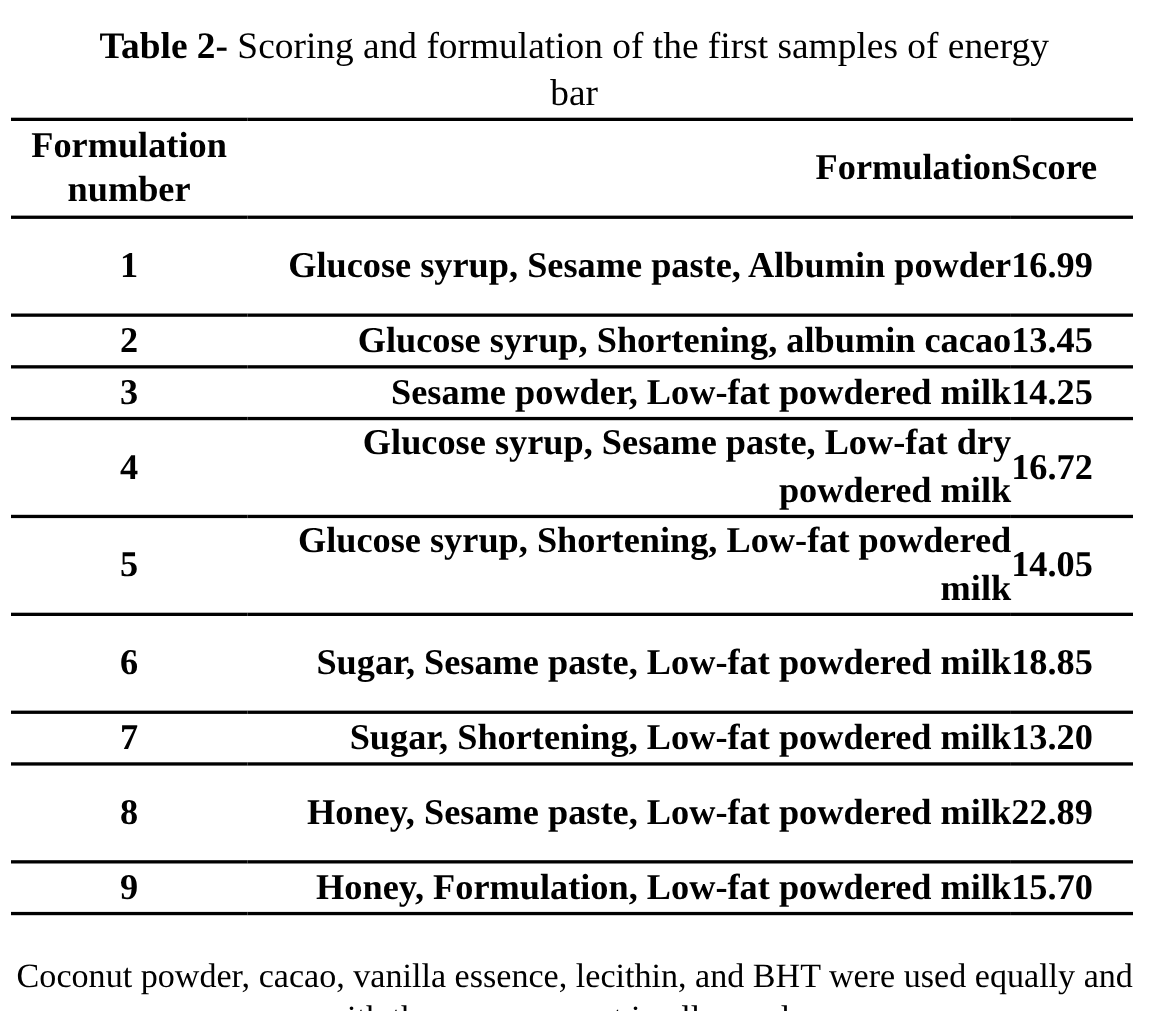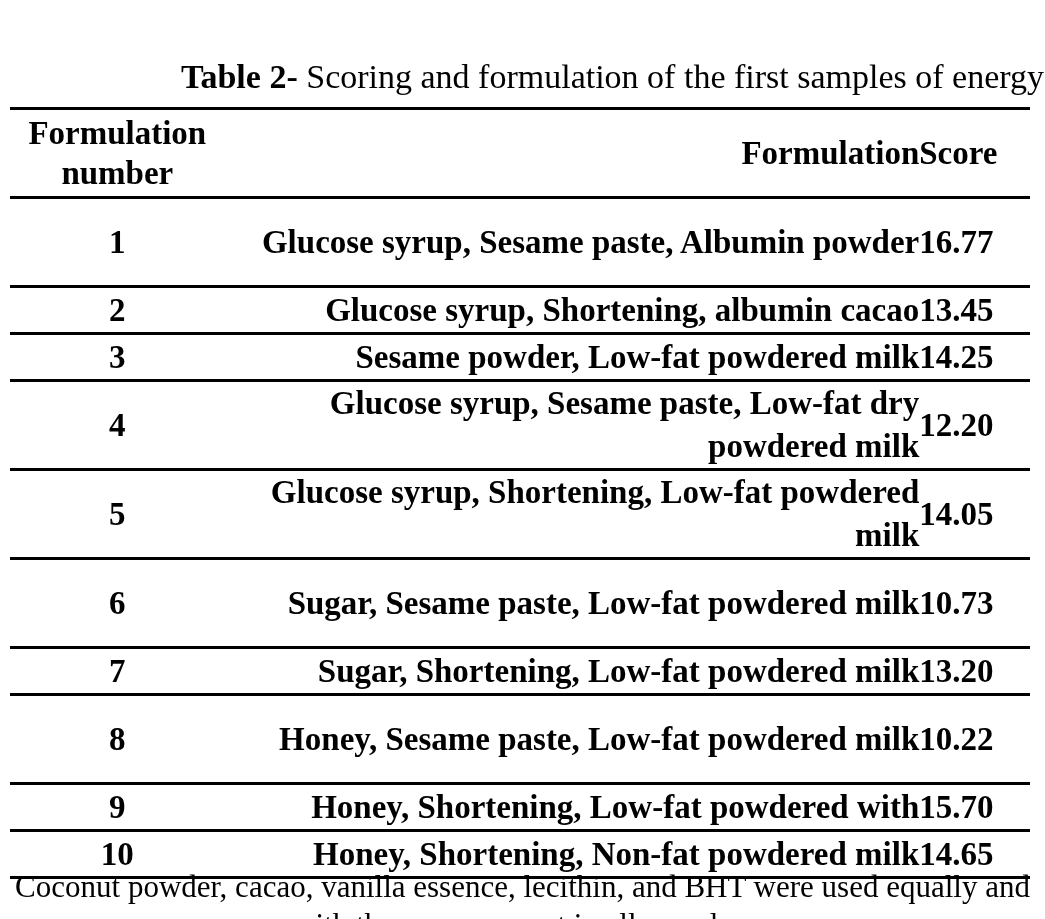--- a/index.html
+++ b/index.html
@@ -2,21 +2,21 @@
 <html><head>
   <meta charset="utf-8">
   <style>
     html, body { margin: 0; padding: 0; background: #ffffff; }
     body {
       width: 1045px; height: 919px; overflow: hidden; position: relative;
       font-family: "Liberation Serif", serif; color: #000;
     }
     .caption {
       position: absolute; left: 0; top: 22px; width: 1044px;
-      text-align: right; font-size: 34px; line-height: 42px; margin-top: 34px;
+      text-align: center; font-size: 34px; line-height: 42px;
     }
     .caption b { font-weight: bold; }
     .caption .rest { display: inline; }
     .caption .line2 { display: block; }
     table {
       position: absolute; left: 10px; top: 107px; width: 1020px;
       border-collapse: collapse; font-size: 33px;
     }
     thead tr { border-top: 3px solid #000; border-bottom: 3px solid #000; }
     tbody tr { border-bottom: 3px solid #000; }
@@ -32,77 +32,73 @@
     .footnote {
       position: absolute; left: 0; top: 868px; width: 1045px;
       text-align: center; font-size: 31px; line-height: 38px;
     }
   </style>
 </head>
 <body>
 
 <div class="caption">
   <b>Table 2-</b><span class="rest"> Scoring and formulation of the first samples of energy</span>
+  <span class="line2">bar</span>
 </div>
 
 <table>
   <thead>
     <tr>
       <th class="c-num">Formulation number</th>
       <th class="c-form">Formulation</th>
       <th class="c-score">Score</th>
     </tr>
   </thead>
   <tbody>
     <tr class="h2">
       <td class="c-num">1</td>
       <td class="c-form">Glucose syrup, Sesame paste, Albumin powder</td>
-      <td class="c-score">16.77</td>
+      <td class="c-score">16.99</td>
     </tr>
     <tr class="h1">
       <td class="c-num">2</td>
       <td class="c-form">Glucose syrup, Shortening, albumin cacao</td>
       <td class="c-score">13.45</td>
     </tr>
     <tr class="h1">
       <td class="c-num">3</td>
       <td class="c-form">Sesame powder, Low-fat powdered milk</td>
       <td class="c-score">14.25</td>
     </tr>
     <tr class="h2">
       <td class="c-num">4</td>
       <td class="c-form">Glucose syrup, Sesame paste, Low-fat dry powdered milk</td>
-      <td class="c-score">12.20</td>
+      <td class="c-score">16.72</td>
     </tr>
     <tr class="h2">
       <td class="c-num">5</td>
       <td class="c-form">Glucose syrup, Shortening, Low-fat powdered milk</td>
       <td class="c-score">14.05</td>
     </tr>
     <tr class="h2">
       <td class="c-num">6</td>
       <td class="c-form">Sugar, Sesame paste, Low-fat powdered milk</td>
-      <td class="c-score">10.73</td>
+      <td class="c-score">18.85</td>
     </tr>
     <tr class="h1">
       <td class="c-num">7</td>
       <td class="c-form">Sugar, Shortening, Low-fat powdered milk</td>
       <td class="c-score">13.20</td>
     </tr>
     <tr class="h2">
       <td class="c-num">8</td>
       <td class="c-form">Honey, Sesame paste, Low-fat powdered milk</td>
-      <td class="c-score">10.22</td>
+      <td class="c-score">22.89</td>
     </tr>
     <tr class="h1">
       <td class="c-num">9</td>
-      <td class="c-form">Honey, Shortening, Low-fat powdered with</td>
+      <td class="c-form">Honey, Formulation, Low-fat powdered milk</td>
       <td class="c-score">15.70</td>
-    </tr>
-    <tr class="h1">
-      <td class="c-num">10</td>
-      <td class="c-form">Honey, Shortening, Non-fat powdered milk</td>
-      <td class="c-score">14.65</td>
     </tr>
   </tbody>
 </table>
 
 <div class="footnote">Coconut powder, cacao, vanilla essence, lecithin, and BHT were used equally and with the same amount in all samples.</div>
 
 </body></html>

